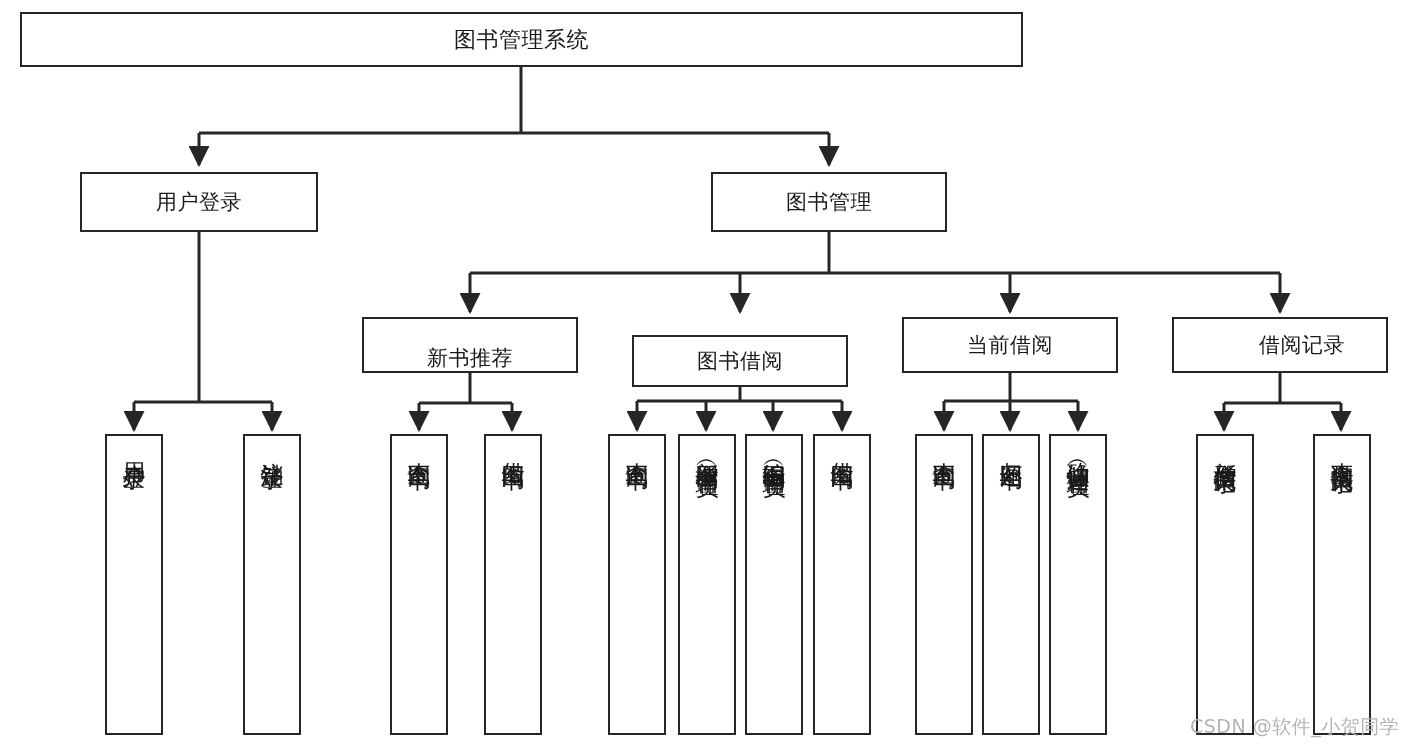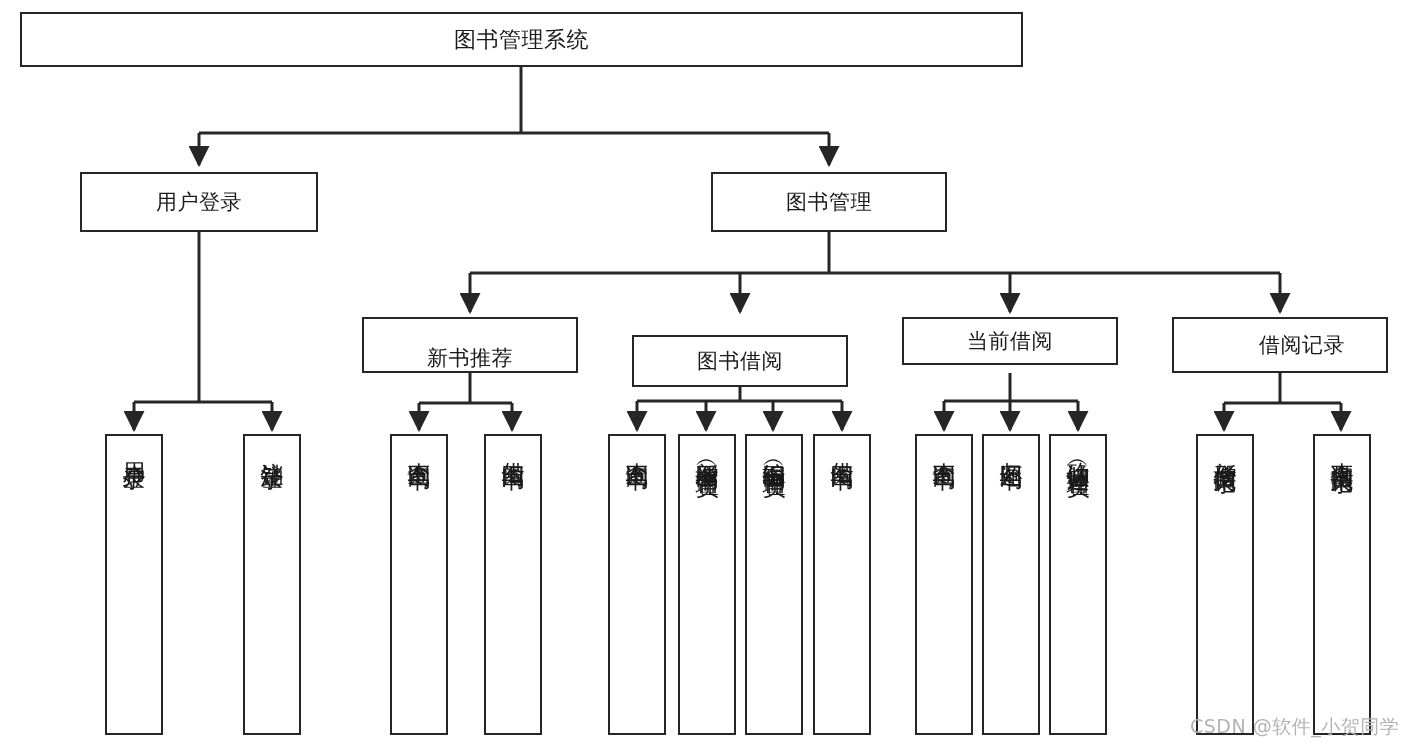--- a/index.html
+++ b/index.html
@@ -135,21 +135,21 @@
   </div>
 
   <div class="node horiz" style="left:362px; top:317px; width:216px; height:56px;align-items:flex-end;">
     <span class="label">新书推荐</span>
   </div>
 
   <div class="node horiz" style="left:632px; top:335px; width:216px; height:52px;">
     <span class="label">图书借阅</span>
   </div>
 
-  <div class="node horiz" style="left:902px; top:317px; width:216px; height:48px;">
+  <div class="node horiz" style="left:902px; top:317px; width:216px; height:56px;">
     <span class="label">当前借阅</span>
   </div>
 
   <div class="node horiz" style="left:1172px; top:317px; width:216px; height:56px;padding-left:44px;">
     <span class="label">借阅记录</span>
   </div>
 
   <div class="node vert" style="left:105px; top:434px; width:58px; height:301px;">
     <span class="label">用户登录</span>
   </div>

